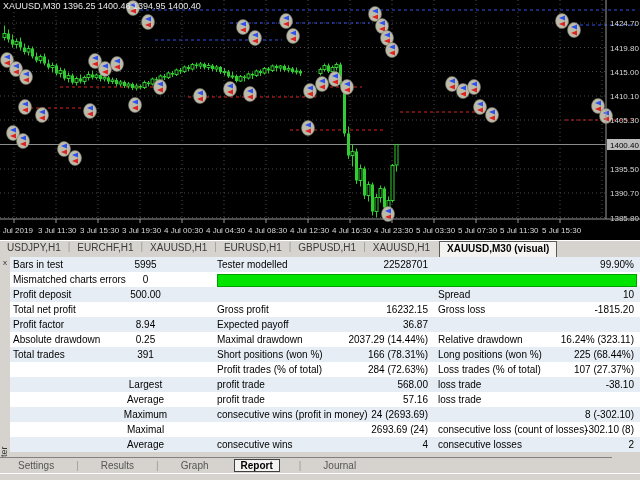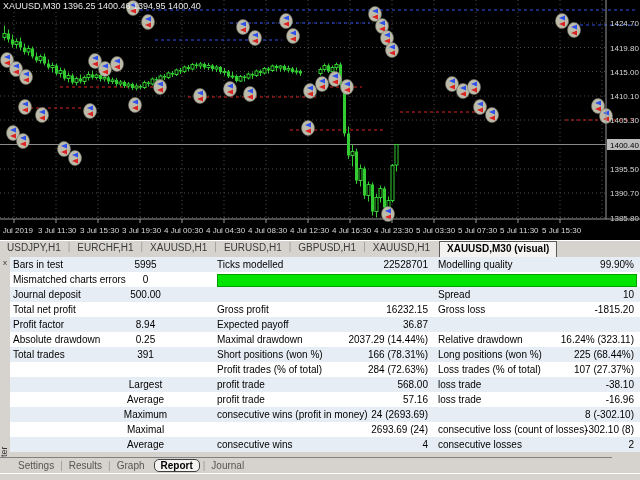--- a/index.html
+++ b/index.html
@@ -25,23 +25,23 @@
   .rcell{position:absolute;top:0;height:15px;overflow:hidden;white-space:nowrap;}
   .ca{left:3px;width:200px;}
   .cb{left:64px;width:143px;text-align:center;}
   .cc{left:207px;width:210px;}
   .cd{left:280px;width:138px;text-align:right;}
   .ce{left:428px;width:190px;}
   .cf{left:520px;width:104px;text-align:right;}
   .greenbar{position:absolute;left:207px;top:2px;width:418px;height:11px;border:1px solid #00a000;}
   
   .bottom-tabs{position:absolute;left:0;top:457px;width:612px;height:16px;background:#d6d3ce;
-               border-top:1px solid #808080;display:flex;align-items:center;font-size:10px;color:#555;padding-left:12px;box-sizing:border-box;}
+               border-top:1px solid #808080;display:flex;align-items:center;font-size:10px;color:#555;padding-left:12px;box-sizing:border-box;gap:16px;}
   .btab{padding:0 6px;white-space:nowrap;cursor:default;}
-  .btab.active{background:#f4f3f1;border:1px solid #404040;border-radius:5px;font-weight:bold;color:#000;margin:0 3px;}
+  .btab.active{background:#f4f3f1;border:1px solid #404040;border-radius:0;font-weight:bold;color:#000;margin:0 3px;}
   .status-strip{position:absolute;left:0;top:473px;width:640px;height:7px;background:#d6d3ce;border-top:1px solid #fff;}
 </style>
 </head>
 <body>
 
 <div class="screen">
 
   <div class="chart-wrap">
     <svg id="chart-svg" width="640" height="240">
         <rect x="0" y="0" width="640" height="240" fill="#000000"></rect>
@@ -555,32 +555,31 @@
       <div class="chart-tab">GBPUSD,H1</div>
       <span class="tab-sep">|</span>
       <div class="chart-tab">XAUUSD,H1</div>
       <div class="chart-tab active">XAUUSD,M30 (visual)</div>
     </div>
 
   <div class="report" id="report">
       <div class="rrow alt">
         <span class="rcell ca">Bars in test</span>
         <span class="rcell cb">5995</span>
-        <span class="rcell cc">Ticks modelled</span>
+        <span class="rcell cc">Tester modelled</span>
         <span class="rcell cd">22528701</span>
-        <span class="rcell ce">Modelling quality</span>
         <span class="rcell cf">99.90%</span>
       </div>
       <div class="rrow">
         <span class="rcell ca">Mismatched charts errors</span>
         <span class="rcell cb">0</span>
         <div class="greenbar" style="background: rgb(0, 228, 0);"></div>
       </div>
       <div class="rrow alt">
-        <span class="rcell ca">Journal deposit</span>
+        <span class="rcell ca">Profit deposit</span>
         <span class="rcell cb">500.00</span>
         <span class="rcell ce">Spread</span>
         <span class="rcell cf">10</span>
       </div>
       <div class="rrow">
         <span class="rcell ca">Total net profit</span>
         <span class="rcell cc">Gross profit</span>
         <span class="rcell cd">16232.15</span>
         <span class="rcell ce">Gross loss</span>
         <span class="rcell cf">-1815.20</span>
@@ -618,21 +617,20 @@
         <span class="rcell cc">profit trade</span>
         <span class="rcell cd">568.00</span>
         <span class="rcell ce">loss trade</span>
         <span class="rcell cf">-38.10</span>
       </div>
       <div class="rrow">
         <span class="rcell cb">Average</span>
         <span class="rcell cc">profit trade</span>
         <span class="rcell cd">57.16</span>
         <span class="rcell ce">loss trade</span>
-        <span class="rcell cf">-16.96</span>
       </div>
       <div class="rrow alt">
         <span class="rcell cb">Maximum</span>
         <span class="rcell cc">consecutive wins (profit in money)</span>
         <span class="rcell cd">24 (2693.69)</span>
         <span class="rcell cf">8 (-302.10)</span>
       </div>
       <div class="rrow">
         <span class="rcell cb">Maximal</span>
         <span class="rcell cd">2693.69 (24)</span>

